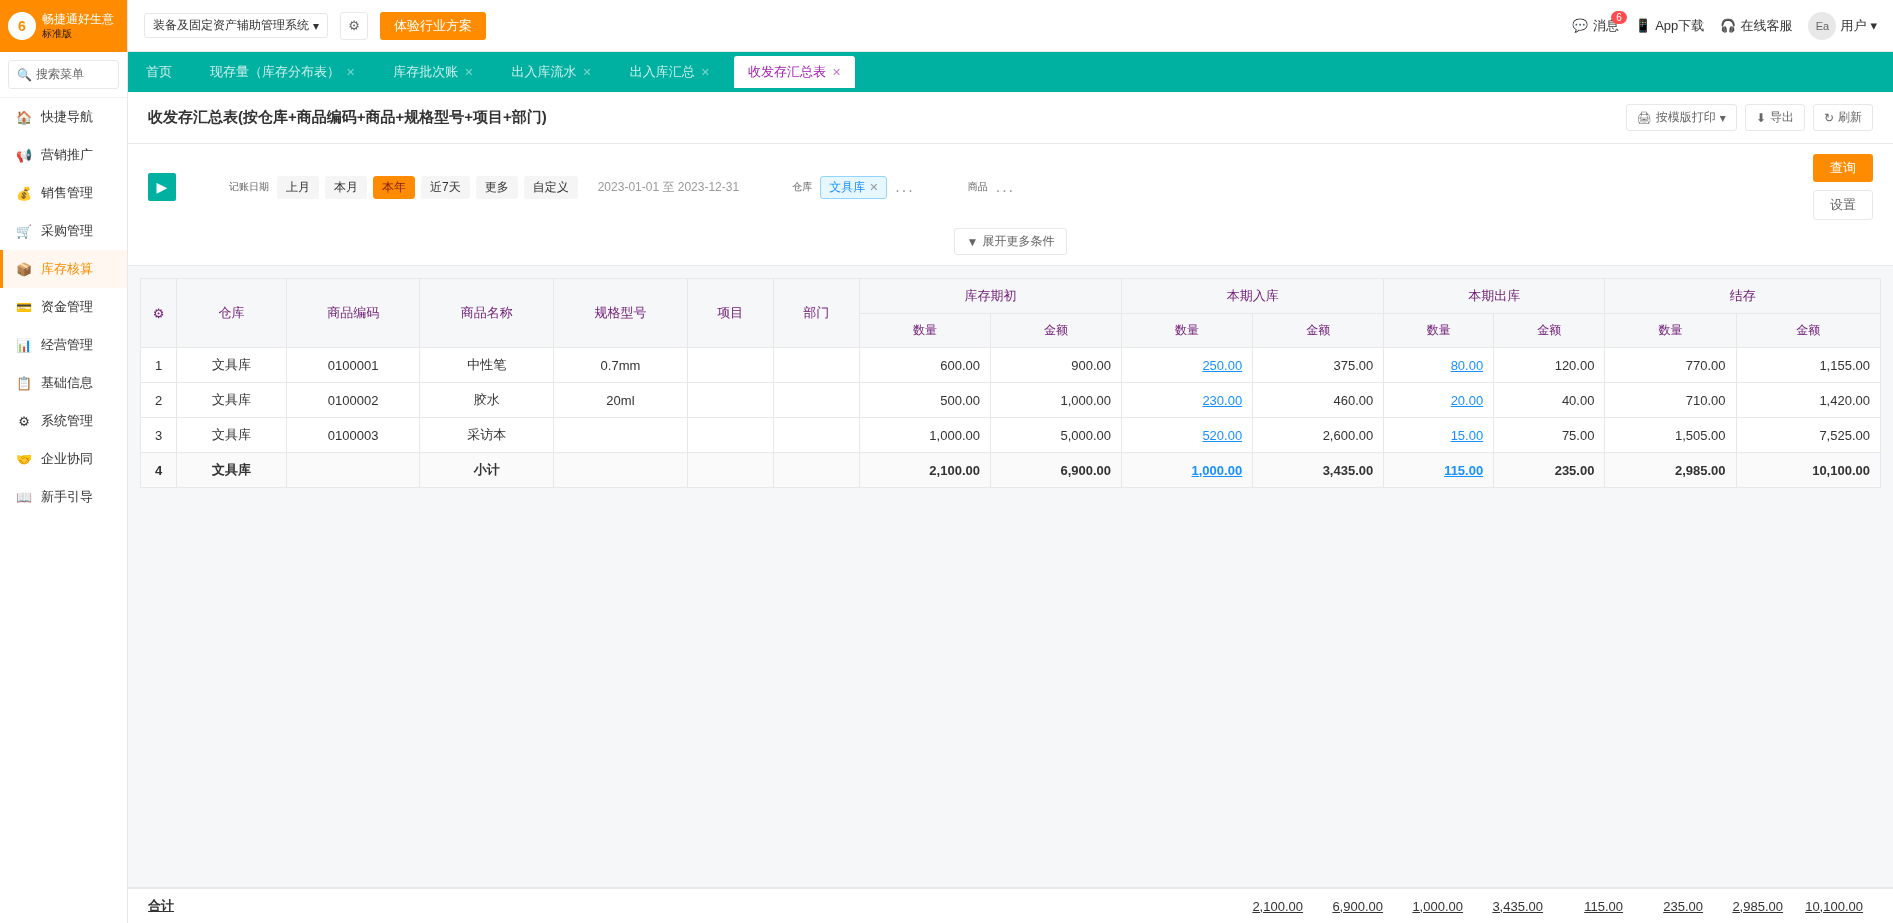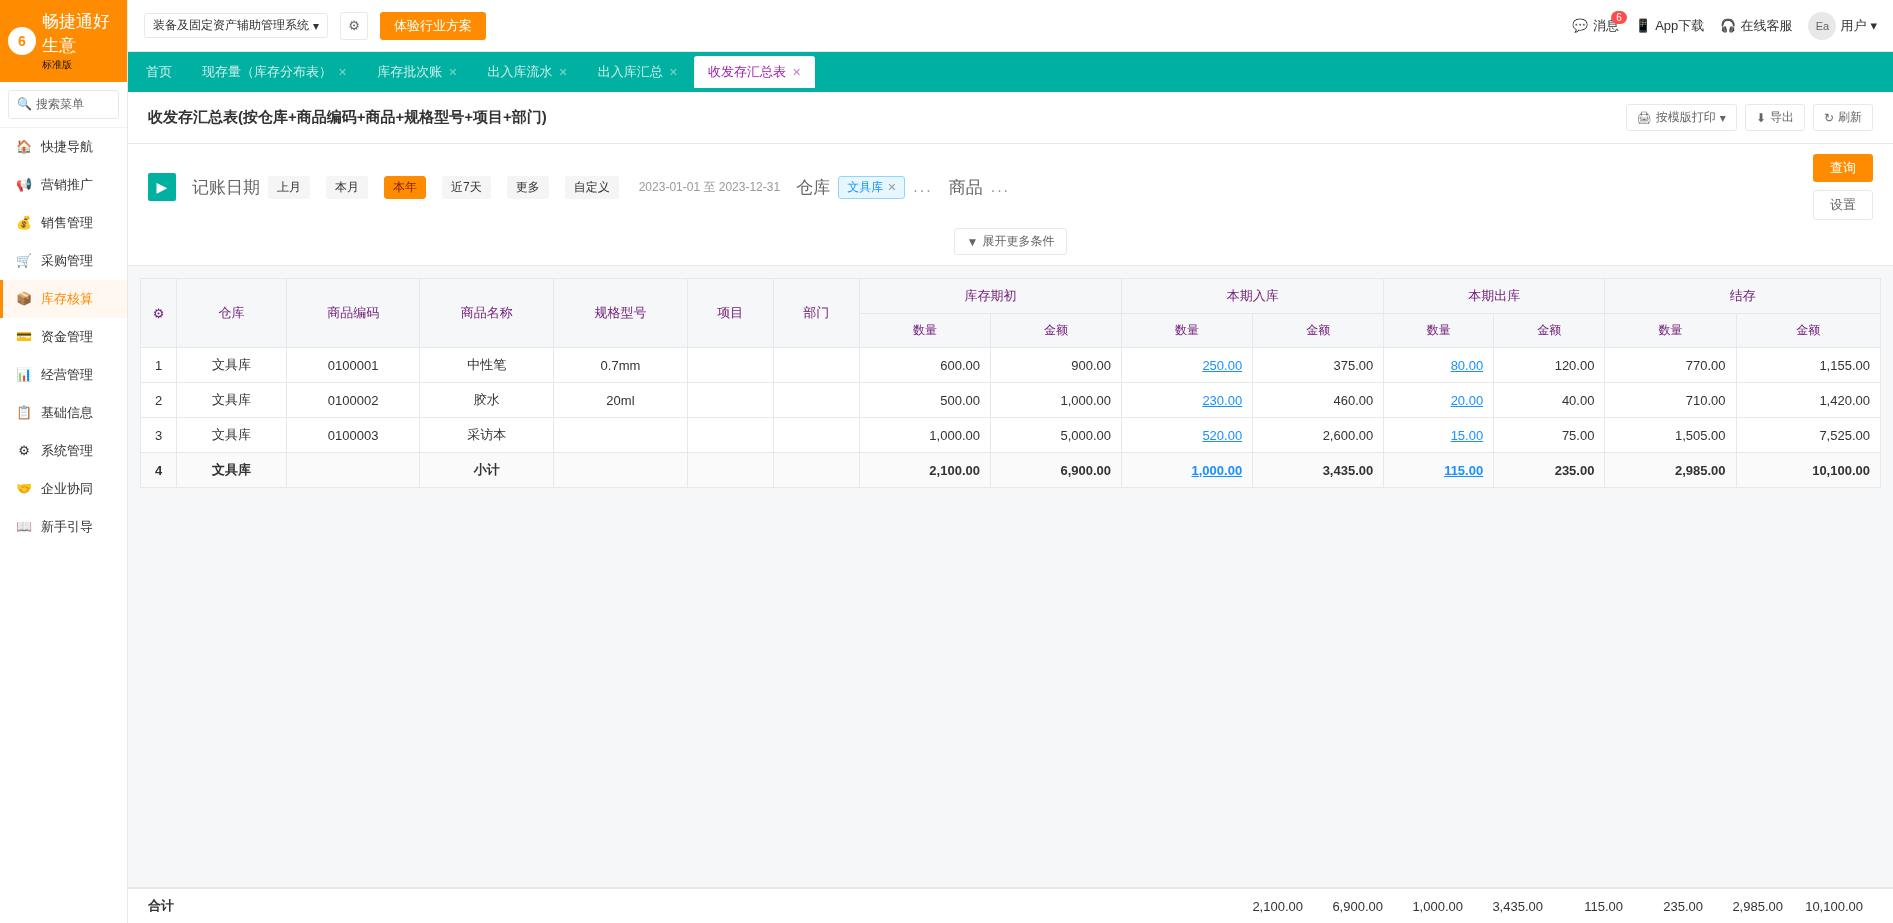--- a/index.html
+++ b/index.html
@@ -2,21 +2,21 @@
 <html><head>
   <meta charset="utf-8">
   <style>
     * { box-sizing: border-box; margin: 0; padding: 0; }
     body { font-family: "Microsoft YaHei", "PingFang SC", sans-serif; font-size: 13px; background: #f5f5f5; display: flex; height: 923px; overflow: hidden; }
 
     
     .sidebar { width: 128px; background: #fff; display: flex; flex-direction: column; border-right: 1px solid #e8e8e8; flex-shrink: 0; }
     .sidebar-logo { background: #ff8c00; padding: 10px 8px; display: flex; align-items: center; gap: 6px; min-height: 52px; }
     .sidebar-logo-icon { width: 28px; height: 28px; background: #fff; border-radius: 50%; display: flex; align-items: center; justify-content: center; color: #ff8c00; font-weight: bold; font-size: 14px; flex-shrink: 0; }
-    .sidebar-logo-text { color: #fff; font-size: 17px; line-height: 1.4; }
+    .sidebar-logo-text { color: #fff; font-size: 12px; line-height: 1.4; }
     .sidebar-logo-sub { font-size: 10px; opacity: 0.85; }
     .sidebar-search { padding: 8px; border-bottom: 1px solid #f0f0f0; }
     .sidebar-search-btn { width: 100%; padding: 5px 8px; background: #fff; border: 1px solid #e8e8e8; border-radius: 3px; cursor: pointer; display: flex; align-items: center; gap: 4px; color: #666; font-size: 12px; }
     .sidebar-nav { flex: 1; overflow-y: auto; }
     .sidebar-item { padding: 10px 12px; cursor: pointer; display: flex; align-items: center; gap: 8px; color: #333; font-size: 13px; border-left: 3px solid transparent; }
     .sidebar-item.active { background: #fff7f0; border-left-color: #ff8c00; color: #ff8c00; }
     .sidebar-item-icon { width: 18px; height: 18px; display: flex; align-items: center; justify-content: center; flex-shrink: 0; }
 
     
     .main { flex: 1; display: flex; flex-direction: column; overflow: hidden; }
@@ -26,41 +26,41 @@
     .topbar-left { display: flex; align-items: center; gap: 12px; }
     .topbar-select { border: 1px solid #e8e8e8; border-radius: 3px; padding: 3px 8px; font-size: 12px; color: #333; background: #fff; cursor: pointer; display: flex; align-items: center; gap: 4px; }
     .topbar-gear { width: 28px; height: 28px; display: flex; align-items: center; justify-content: center; cursor: pointer; color: #666; border: 1px solid #e8e8e8; border-radius: 3px; }
     .topbar-trial { background: #ff8c00; color: #fff; padding: 5px 14px; border-radius: 3px; cursor: pointer; font-size: 13px; border: none; }
     .topbar-right { display: flex; align-items: center; gap: 16px; }
     .topbar-action { display: flex; align-items: center; gap: 4px; color: #333; cursor: pointer; font-size: 13px; position: relative; }
     .badge { background: #ff4d4f; color: #fff; font-size: 10px; border-radius: 8px; padding: 1px 4px; position: absolute; top: -6px; right: -8px; min-width: 16px; text-align: center; }
     .user-avatar { width: 28px; height: 28px; background: #e8e8e8; border-radius: 50%; display: flex; align-items: center; justify-content: center; font-size: 11px; color: #666; }
 
     
-    .tabbar { height: 40px; background: #00b0a0; display: flex; align-items: center; padding: 0 4px; flex-shrink: 0; overflow: hidden; }
+    .tabbar { height: 40px; background: #00b0a0; display: flex; align-items: center; padding: 0 4px; flex-shrink: 0; overflow: hidden; gap: 8px; }
     .tab { padding: 0 14px; height: 32px; display: flex; align-items: center; gap: 6px; cursor: pointer; font-size: 13px; color: rgba(255,255,255,0.8); border-radius: 3px 3px 0 0; margin-right: 2px; white-space: nowrap; }
     .tab.active { background: #fff; color: #a21caf; }
     .tab-close { font-size: 11px; color: currentColor; opacity: 0.6; cursor: pointer; }
 
     
     .content { flex: 1; overflow-y: auto; background: #f5f7f9; padding: 0; display: flex; flex-direction: column; }
 
     
     .page-header { background: #fff; padding: 12px 20px; border-bottom: 1px solid #e8e8e8; display: flex; align-items: center; justify-content: space-between; flex-shrink: 0; }
     .page-title { font-size: 15px; font-weight: bold; color: #333; }
     .page-actions { display: flex; align-items: center; gap: 8px; }
     .page-action-btn { display: flex; align-items: center; gap: 4px; padding: 4px 10px; border: 1px solid #e8e8e8; border-radius: 3px; cursor: pointer; font-size: 12px; color: #666; background: #fff; }
 
     
     .filter-bar { background: #fff; padding: 10px 20px; border-bottom: 1px solid #e8e8e8; flex-shrink: 0; }
     .filter-row { display: flex; align-items: center; gap: 16px; flex-wrap: wrap; }
     .filter-toggle { width: 28px; height: 28px; background: #00b0a0; display: flex; align-items: center; justify-content: center; cursor: pointer; border-radius: 2px; flex-shrink: 0; color: #fff; font-size: 14px; }
     .filter-group { display: flex; align-items: center; gap: 8px; }
-    .filter-label { color: #666; font-size: 17px; white-space: nowrap; }
-    .filter-date-btns { display: flex; align-items: center; gap: 16px; }
+    .filter-label { color: #666; font-size: 10px; white-space: nowrap; margin-left: 37px; }
+    .filter-date-btns { display: flex; align-items: center; gap: 6px; }
     .date-btn { padding: 2px 8px; border-radius: 3px; cursor: pointer; font-size: 12px; color: #333; background: #f5f5f5; border: 1px solid transparent; }
     .date-btn.active { background: #ff8c00; color: #7f1d1d; border-color: #ff8c00; }
     .filter-date-range { font-size: 12px; color: #999; margin-left: 12px; }
     .filter-tag { display: flex; align-items: center; gap: 4px; background: #e6f7ff; border: 1px solid #91d5ff; border-radius: 3px; padding: 2px 8px; font-size: 12px; color: #1890ff; }
     .filter-tag-close { cursor: pointer; color: #999; font-size: 11px; }
     .filter-dots { color: #999; cursor: pointer; font-size: 16px; letter-spacing: 2px; }
     .expand-btn { display: flex; align-items: center; gap: 4px; padding: 4px 12px; border: 1px solid #e8e8e8; border-radius: 3px; cursor: pointer; font-size: 12px; color: #666; background: #fff; margin: 0 auto; }
     .query-btn { background: #ff8c00; color: #fff; padding: 5px 16px; border-radius: 3px; cursor: pointer; font-size: 13px; border: none; white-space: nowrap; }
     .set-btn { background: #fff; color: #666; padding: 5px 16px; border-radius: 3px; cursor: pointer; font-size: 13px; border: 1px solid #e8e8e8; white-space: nowrap; margin-top: 4px; }
 
@@ -69,21 +69,21 @@
     .data-table { width: 100%; border-collapse: collapse; background: #fff; font-size: 13px; }
     .data-table th { background: #f5f7f9; padding: 8px 10px; border: 1px solid #e8e8e8; text-align: center; font-weight: normal; color: #701a75; white-space: nowrap; }
     .data-table td { padding: 8px 10px; border: 1px solid #e8e8e8; text-align: center; color: #333; white-space: nowrap; }
     .data-table .subtotal-row td { background: #fafafa; font-weight: bold; }
     .data-table .num-link { color: #1890ff; text-decoration: underline; cursor: pointer; }
     .data-table .text-right { text-align: right; }
     .settings-col { width: 36px; }
     .th-group { background: #eef7f6; }
 
     
-    .table-footer { background: #fff; padding: 8px 20px; border-top: 2px solid #e8e8e8; display: flex; align-items: center; font-size: 13px; color: #333; flex-shrink: 0; }
+    .table-footer { background: #fff; padding: 8px 20px; border-top: 2px solid #e8e8e8; display: flex; align-items: center; font-size: 13px; color: #333; flex-shrink: 0; text-decoration: underline; }
     .footer-label { margin-right: 20px; font-weight: bold; }
     .footer-cell { text-align: right; padding: 0 10px; min-width: 80px; }
 
     .th-settings { width: 36px; cursor: pointer; }
     .header-row-1 th { vertical-align: middle; }
     .header-row-2 th { font-size: 12px; }
   </style>
 </head>
 <body>
 

